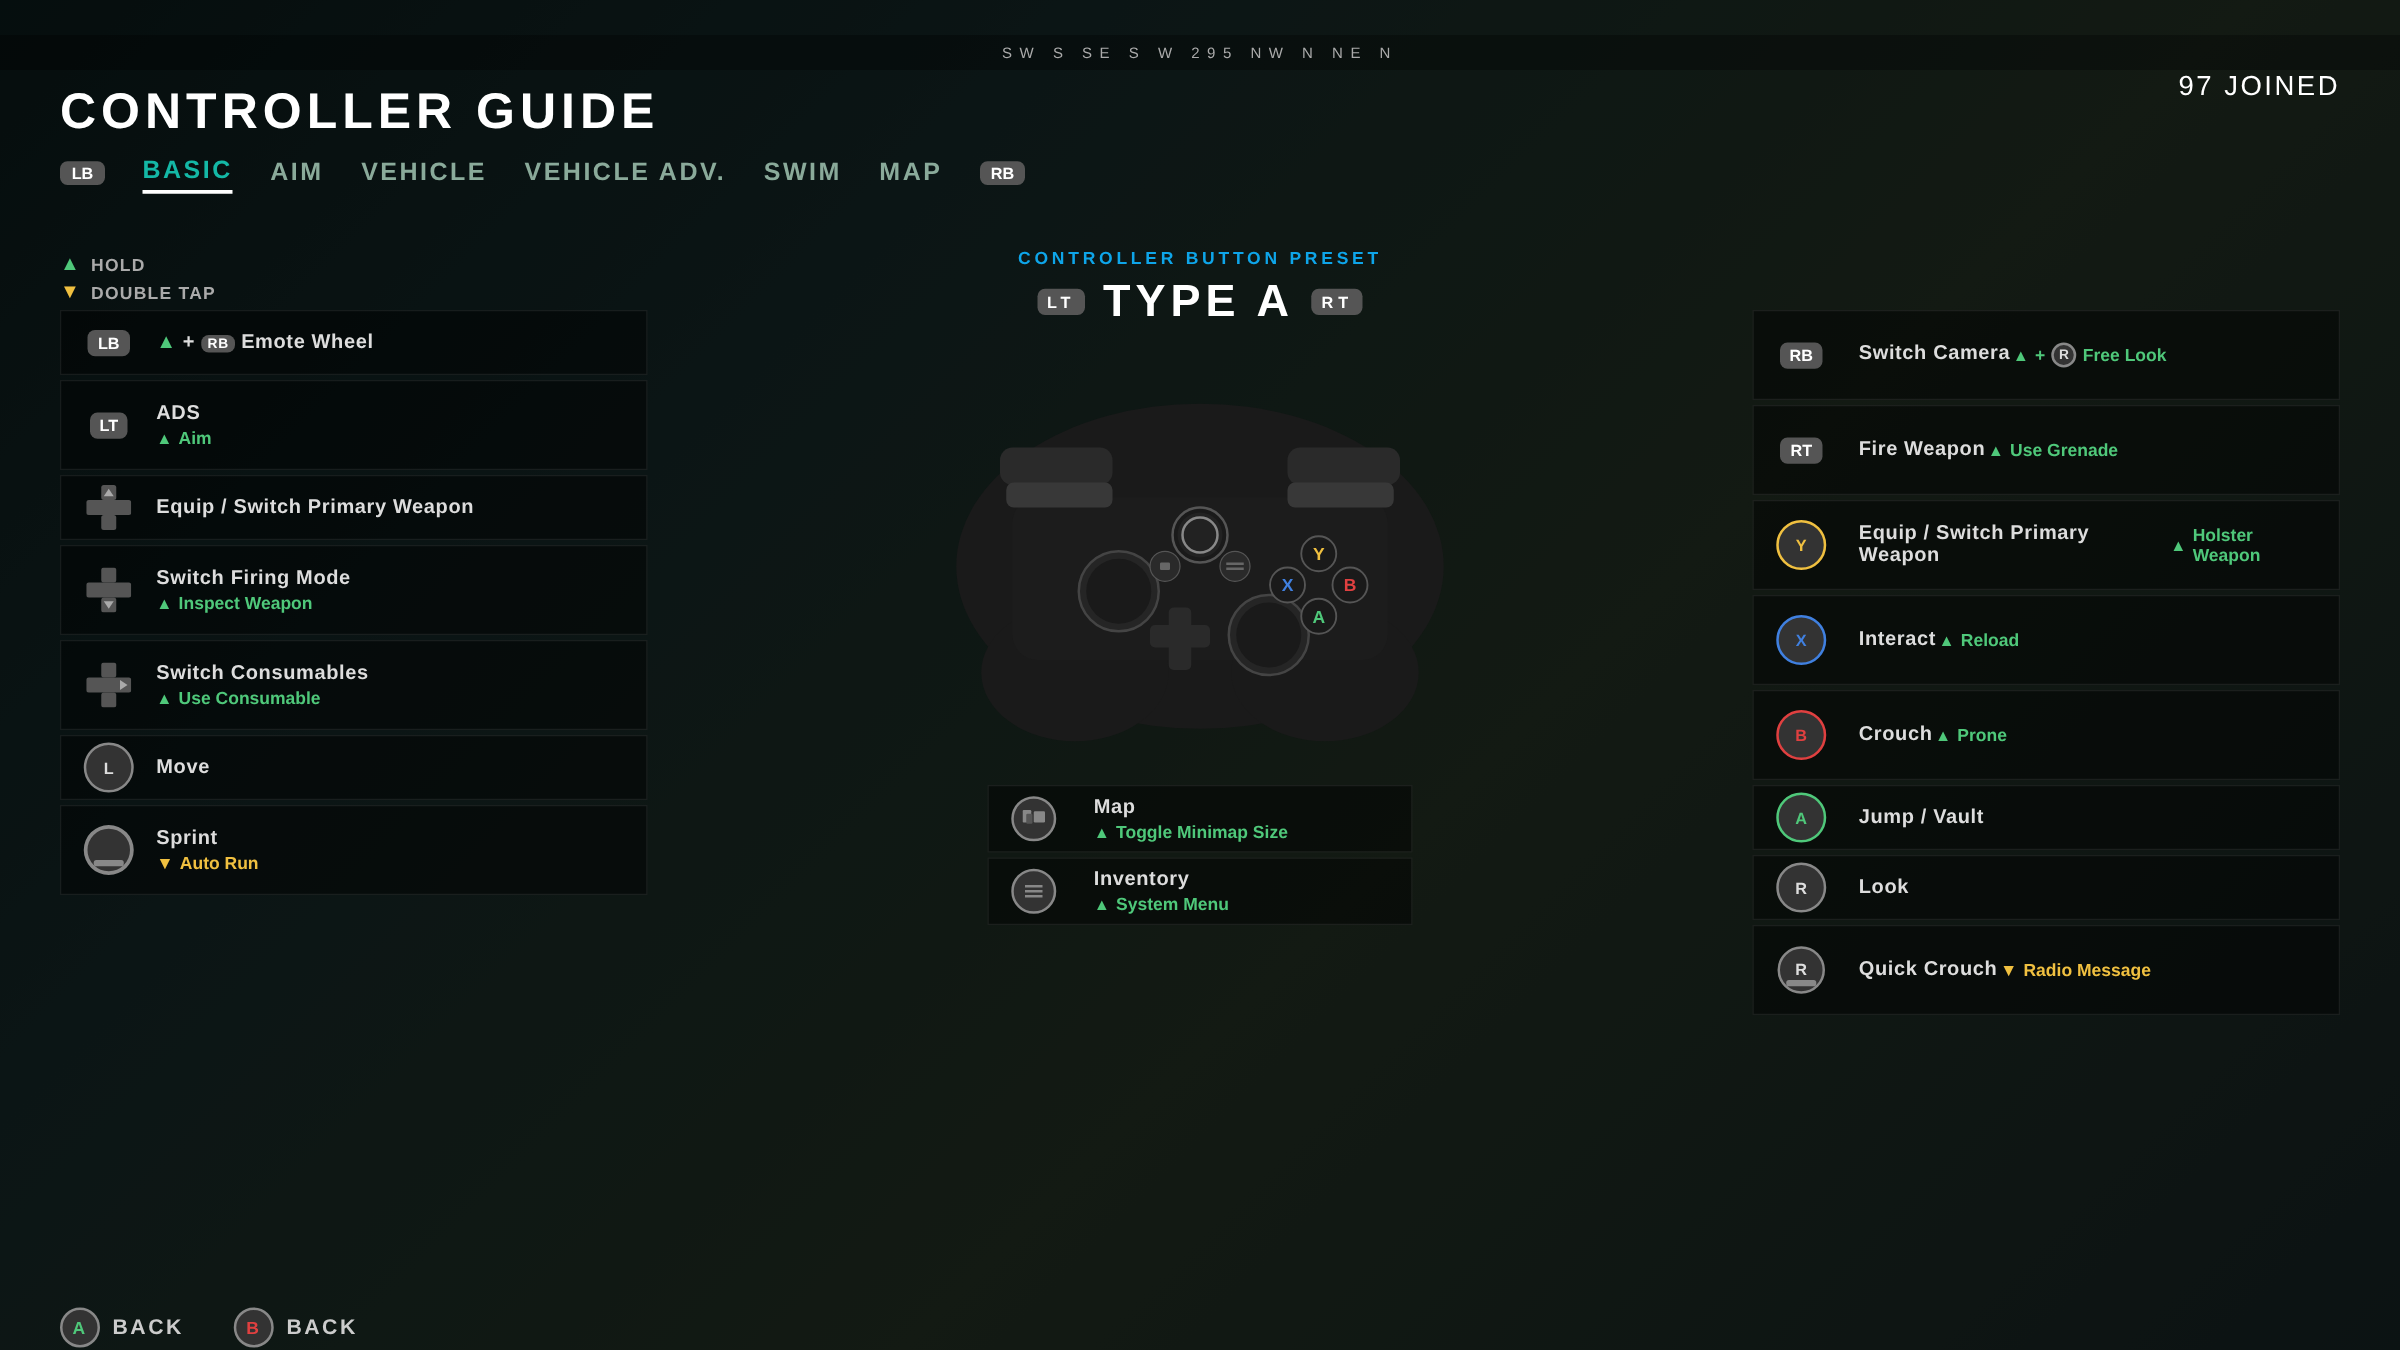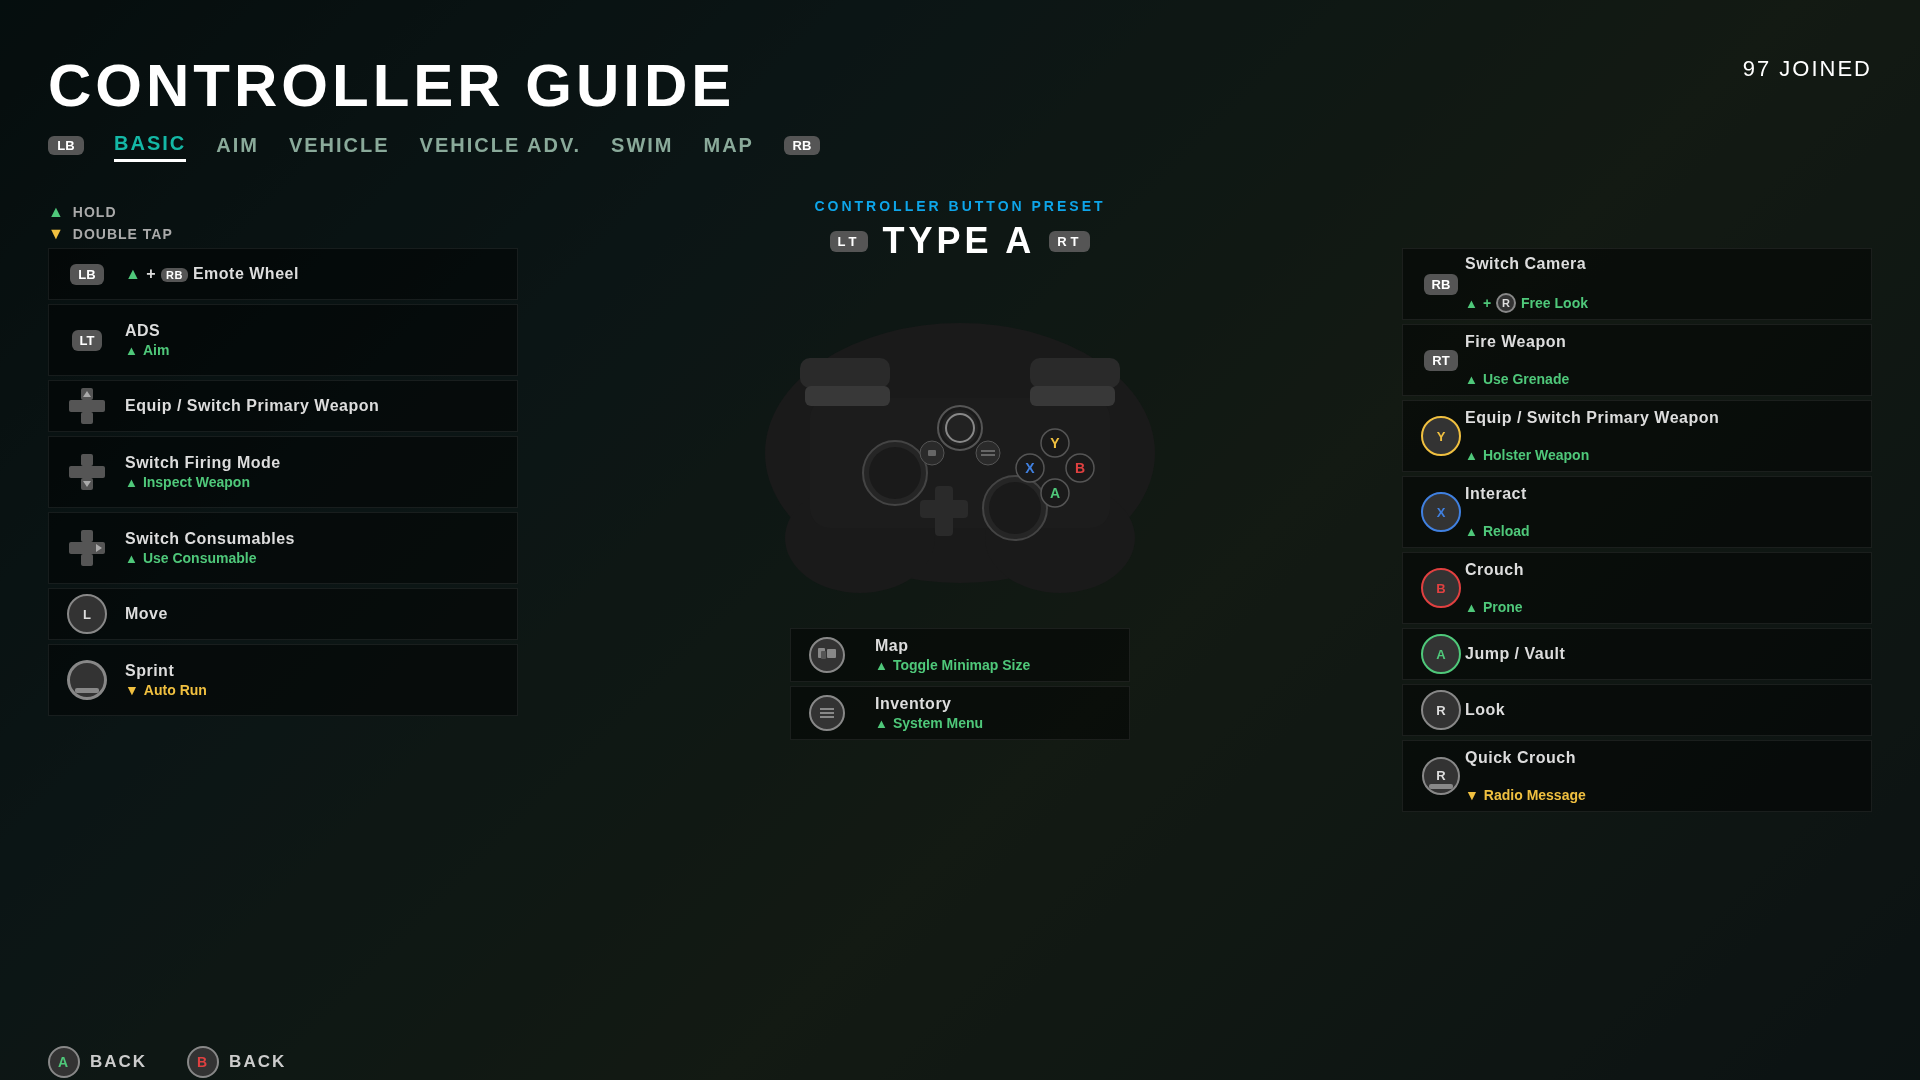--- a/index.html
+++ b/index.html
@@ -29,26 +29,27 @@
       z-index: 2;
       width: 1920px;
       height: 1080px;
     }
 
     
     .header {
       padding: 28px 48px 0 48px;
     }
     .title {
-      font-size: 60px;
+      font-size: 40px;
       font-weight: 900;
       letter-spacing: 4px;
       text-transform: uppercase;
       color: #fff;
       line-height: 1;
+      margin-top: 13px;
     }
     .tabs {
       display: flex;
       align-items: center;
       gap: 30px;
       margin-top: 12px;
     }
     .tab-btn {
       font-size: 20px;
       font-weight: 700;
@@ -251,24 +252,24 @@
     .binding-row-right {
       display: flex;
       align-items: center;
       background: rgba(0,0,0,0.45);
       border: 1px solid rgba(255,255,255,0.08);
       padding: 0 14px;
       min-height: 52px;
     }
     .binding-row-right.tall { min-height: 72px; }
     .binding-text-right {
-      margin-left: 0;
-      display: flex;
-      flex-direction: column;
-      gap: 20px;
+      margin-left: 22px;
+      display: flex;
+      flex-direction: row;
+      gap: 2px;
     }
 
     
     .bottom-bar {
       position: absolute;
       bottom: 30px;
       left: 48px;
       display: flex;
       gap: 40px;
       align-items: center;
@@ -311,20 +312,23 @@
       letter-spacing: 6px;
     }
   </style>
 </head>
 <body>
 
 <div class="bg"></div>
 <div class="bg-overlay"></div>
 <div class="content">
 
+  <div class="hud-strip">
+    <span>SW   S   SE   S   W   295   NW   N   NE   N</span>
+  </div>
 
   <div class="top-right">
     <span>97 JOINED</span>
   </div>
 
   <div class="header" style="margin-top:28px;">
     <div class="title">CONTROLLER GUIDE</div>
     <div class="tabs">
       <span class="lb-badge">LB</span>
       <span class="tab-btn active">BASIC</span>

